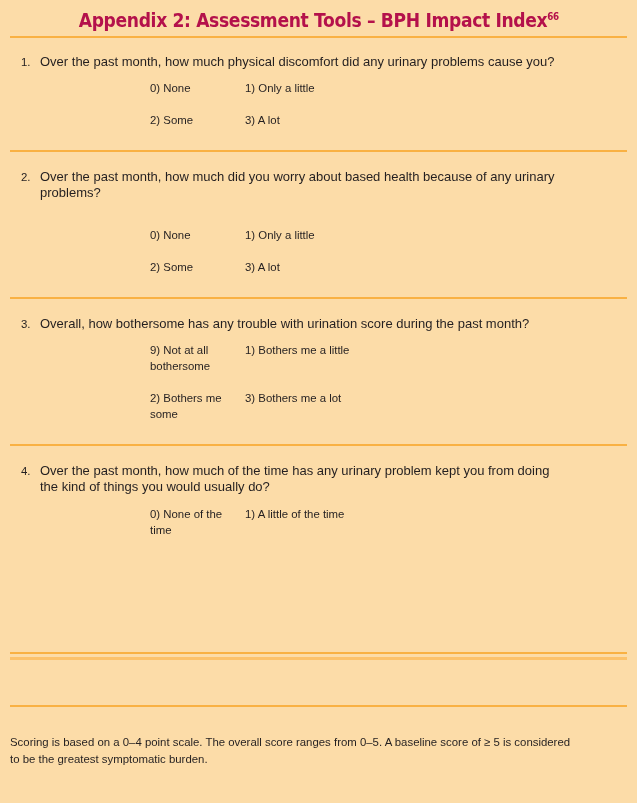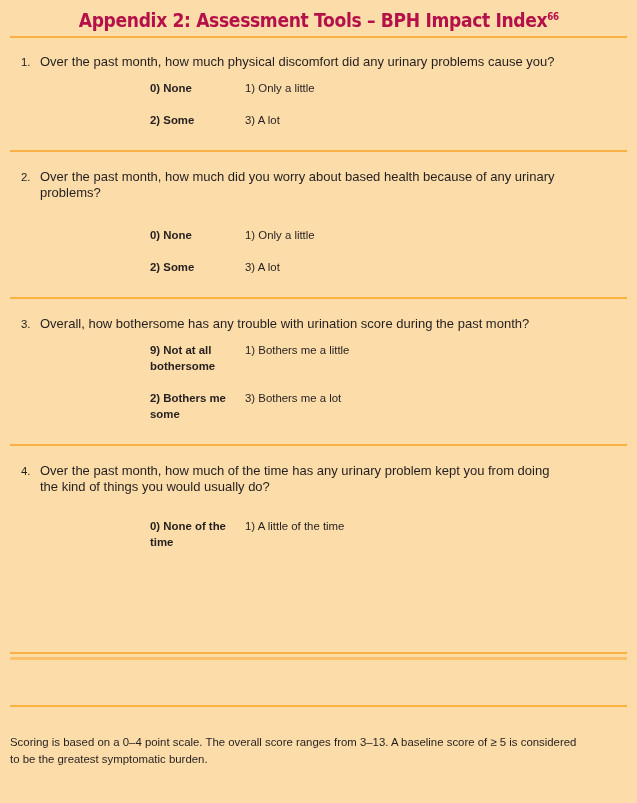--- a/index.html
+++ b/index.html
@@ -101,21 +101,20 @@
   }
   .opt {
     font-size: 11.4px;
     line-height: 16px;
     margin-bottom: 16px;
   }
   .opt.col1 {
     flex: 0 0 235px;
     padding-left: 140px;
     box-sizing: border-box;
-    font-weight: bold;
   }
   .opt.col2 {
     flex: 1 1 auto;
     padding-left: 0px;
   }
 
   
   .footer {
     padding: 0 10px;
   }
@@ -191,34 +190,34 @@
     </div>
   </div>
 
   <div class="rule" style="margin-top:6px;"></div>
 
   <div class="question-block" style="padding-top:17px;">
     <div class="q-row">
       <div class="q-num">4.</div>
       <div class="q-text">Over the past month, how much of the time has any urinary problem kept you from doing the kind of things you would usually do?</div>
     </div>
-    <div class="options" style="margin-top:23px;">
+    <div class="options" style="margin-top:11px;">
       <div class="opt-row">
         <div class="opt col1">0) None of the time</div>
         <div class="opt col2">1) A little of the time</div>
       </div>
       <div class="opt-row">
       </div>
     </div>
   </div>
 
   <div class="rule" style="position:absolute; left:10px; right:10px; top:705px; margin:0;"></div>
 
   <div class="footer" style="position:absolute; left:0; right:0; top:734px;">
-    <div class="footer-text">Scoring is based on a 0–4 point scale. The overall score ranges from 3–13. A baseline score of ≥ 5 is considered to be the greatest symptomatic burden.</div>
+    <div class="footer-text">Scoring is based on a 0–4 point scale. The overall score ranges from 0–5. A baseline score of ≥ 5 is considered to be the greatest symptomatic burden.</div>
   </div>
 
   <div class="bottom-rules">
     <div class="r1"></div>
     <div class="gap"></div>
     <div class="r2"></div>
   </div>
 
 </div>
 

